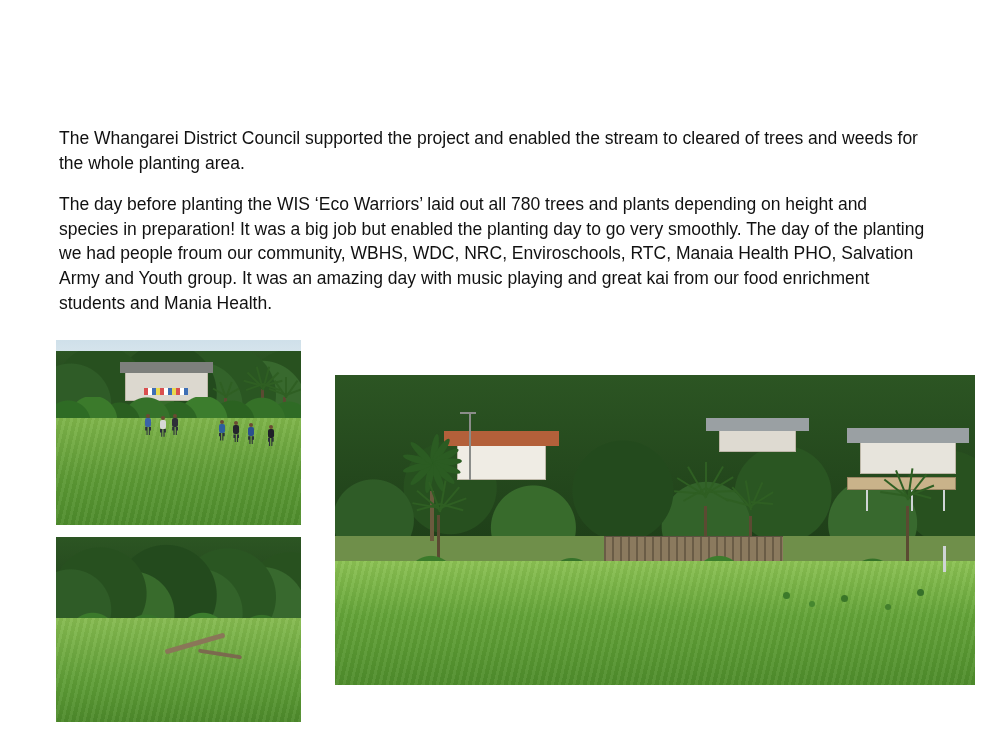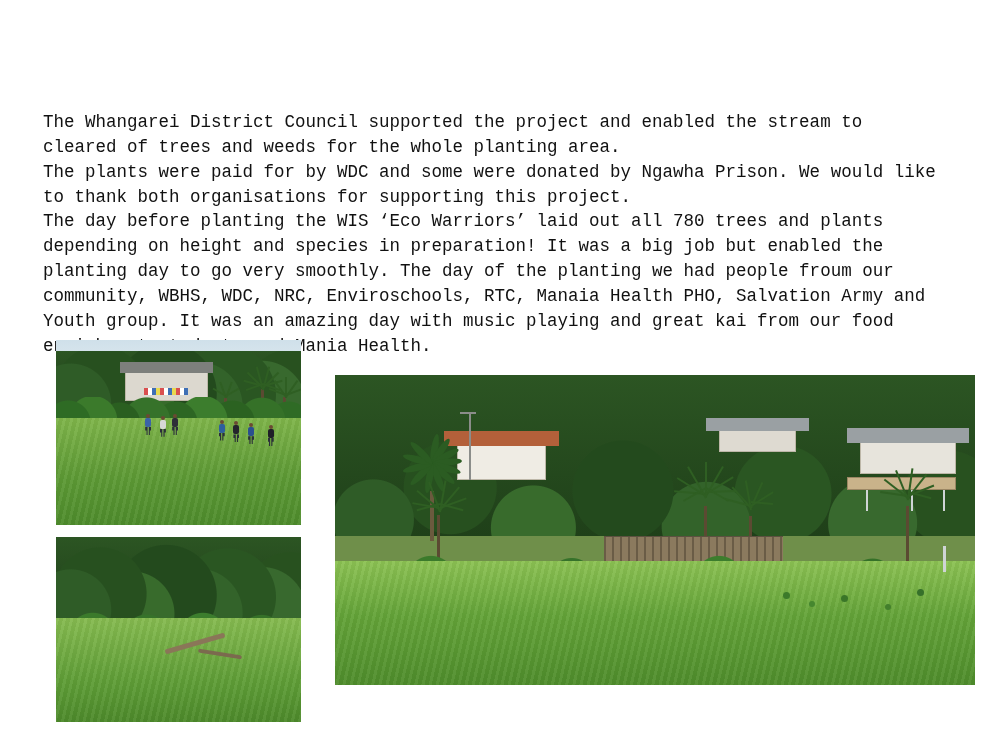--- a/index.html
+++ b/index.html
@@ -41,22 +41,21 @@
     position: absolute;
     left: 43px;
     top: 110px;
     width: 900px;
     font-family: "Liberation Sans", sans-serif;
     font-size: 17.5px;
     line-height: 1.42;
     color: #111111;
   }
   .body-text p {
-    margin: 0;
-    font-family: Liberation Mono, monospace;
+    margin: 16px;
   }
 
   
   .photo {
     position: absolute;
     overflow: hidden;
     background: #6f8f4a;
   }
 
   #photo-walkers {
@@ -251,21 +250,20 @@
   }
 </style>
 </head>
 <body>
 
 <div class="slide">
 
 
   <div class="body-text">
     <p>The Whangarei District Council supported the project and enabled the stream to cleared of trees and weeds for the whole planting area.</p>
-    <p>The plants were paid for by WDC and some were donated by Ngawha Prison. We would like to thank both organisations for supporting this project.</p>
     <p>The day before planting the WIS ‘Eco Warriors’ laid out all 780 trees and plants depending on height and species in preparation! It was a big job but enabled the planting day to go very smoothly. The day of the planting we had people froum our community, WBHS, WDC, NRC, Enviroschools, RTC, Manaia Health PHO, Salvation Army and Youth group. It was an amazing day with music playing and great kai from our food enrichment students and Mania Health.</p>
   </div>
 
   <div class="photo" id="photo-walkers">
     <div class="sky" style="height:26%"></div>
     <div class="treeline" style="top:6%;height:32%"></div>
 
     <div class="house" style="left:28%;top:16%;width:34%;height:17%;background:#dcd8cf;"></div>
     <div class="roof-grey" style="left:26%;top:12%;width:38%;height:6%;background:#7d7f7c;"></div>
     <div class="washing" style="left:36%;top:26%;width:18%;height:4%;"></div>

